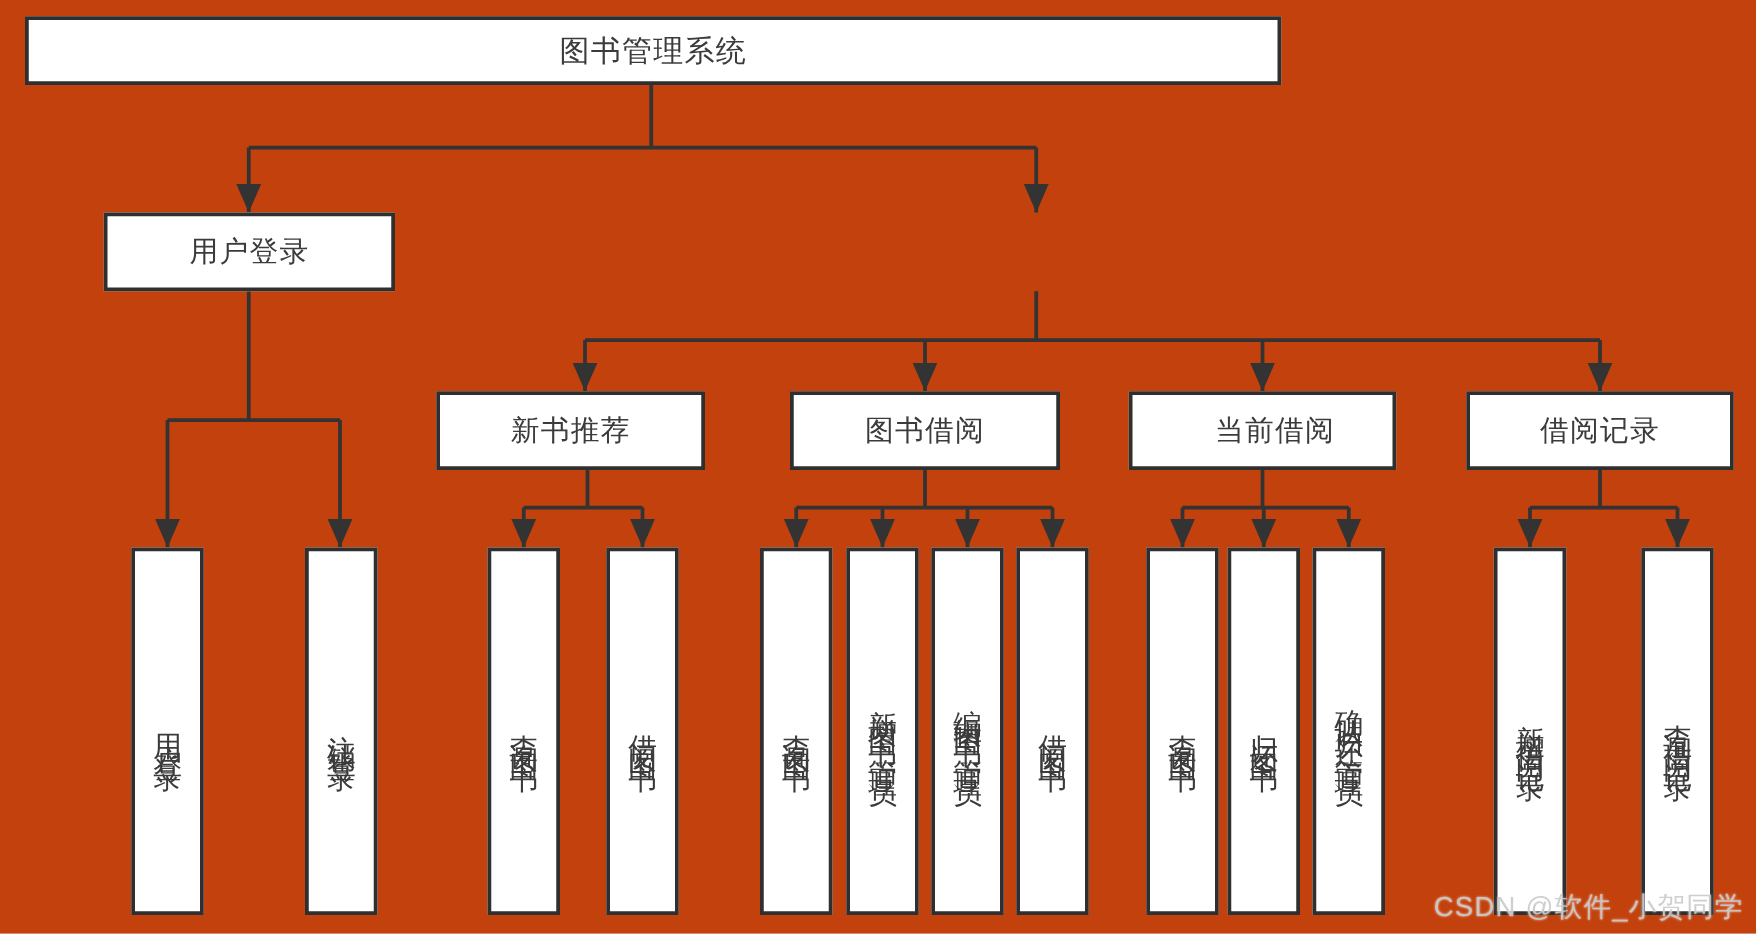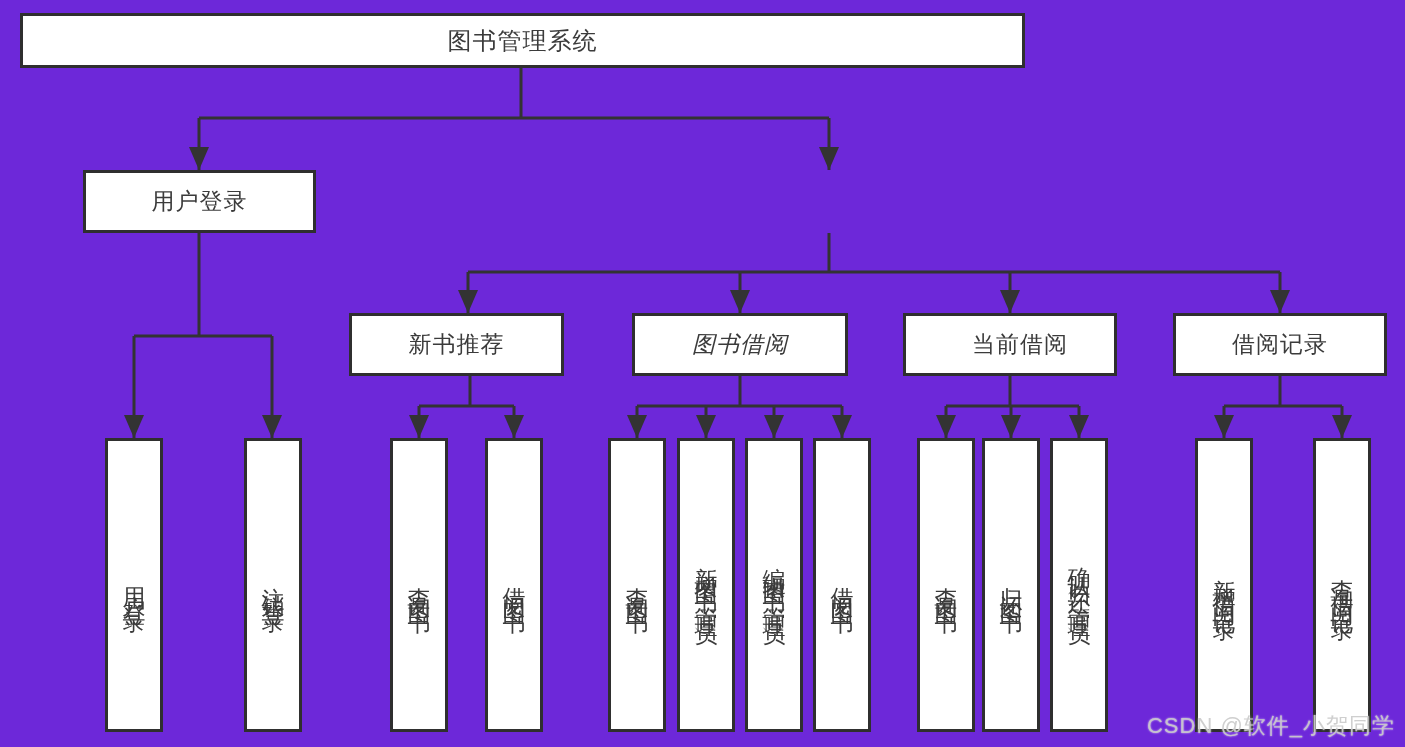--- a/index.html
+++ b/index.html
@@ -5,21 +5,21 @@
   html, body {
     margin: 0;
     padding: 0;
     background: #ffffff;
     font-family: "Liberation Sans", sans-serif;
   }
   .stage {
     position: relative;
     width: 1405px;
     height: 747px;
-    background: #6d28d9;
+    background: #c2410c;
     overflow: hidden;
   }
   .connectors {
     position: absolute;
     left: 0;
     top: 0;
     width: 1405px;
     height: 747px;
     pointer-events: none;
   }
@@ -115,21 +115,21 @@
       <path d="M1224,406 V438" marker-end="url(#arw)"></path>
       <path d="M1342,406 V438" marker-end="url(#arw)"></path>
     </g>
   </svg>
 
   <div class="node h root" style="left:20px; top:13px; width:1005px; height:55px;">图书管理系统</div>
 
   <div class="node h" style="left:83px; top:170px; width:233px; height:63px;">用户登录</div>
 
   <div class="node h" style="left:349px; top:313px; width:215px; height:63px;">新书推荐</div>
-  <div class="node h" style="left:632px; top:313px; width:216px; height:63px;font-style:italic;">图书借阅</div>
+  <div class="node h" style="left:632px; top:313px; width:216px; height:63px;">图书借阅</div>
   <div class="node h" style="left:903px; top:313px; width:214px; height:63px;padding-left:20px;">当前借阅</div>
   <div class="node h" style="left:1173px; top:313px; width:214px; height:63px;">借阅记录</div>
 
   <div class="node v" style="left:105px; top:438px; width:58px; height:294px;">用户登录</div>
   <div class="node v" style="left:244px; top:438px; width:58px; height:294px;">注销登录</div>
 
   <div class="node v" style="left:390px; top:438px; width:58px; height:294px;">查询图书</div>
   <div class="node v" style="left:485px; top:438px; width:58px; height:294px;">借阅图书</div>
 
   <div class="node v" style="left:608px; top:438px; width:58px; height:294px;">查询图书</div>

